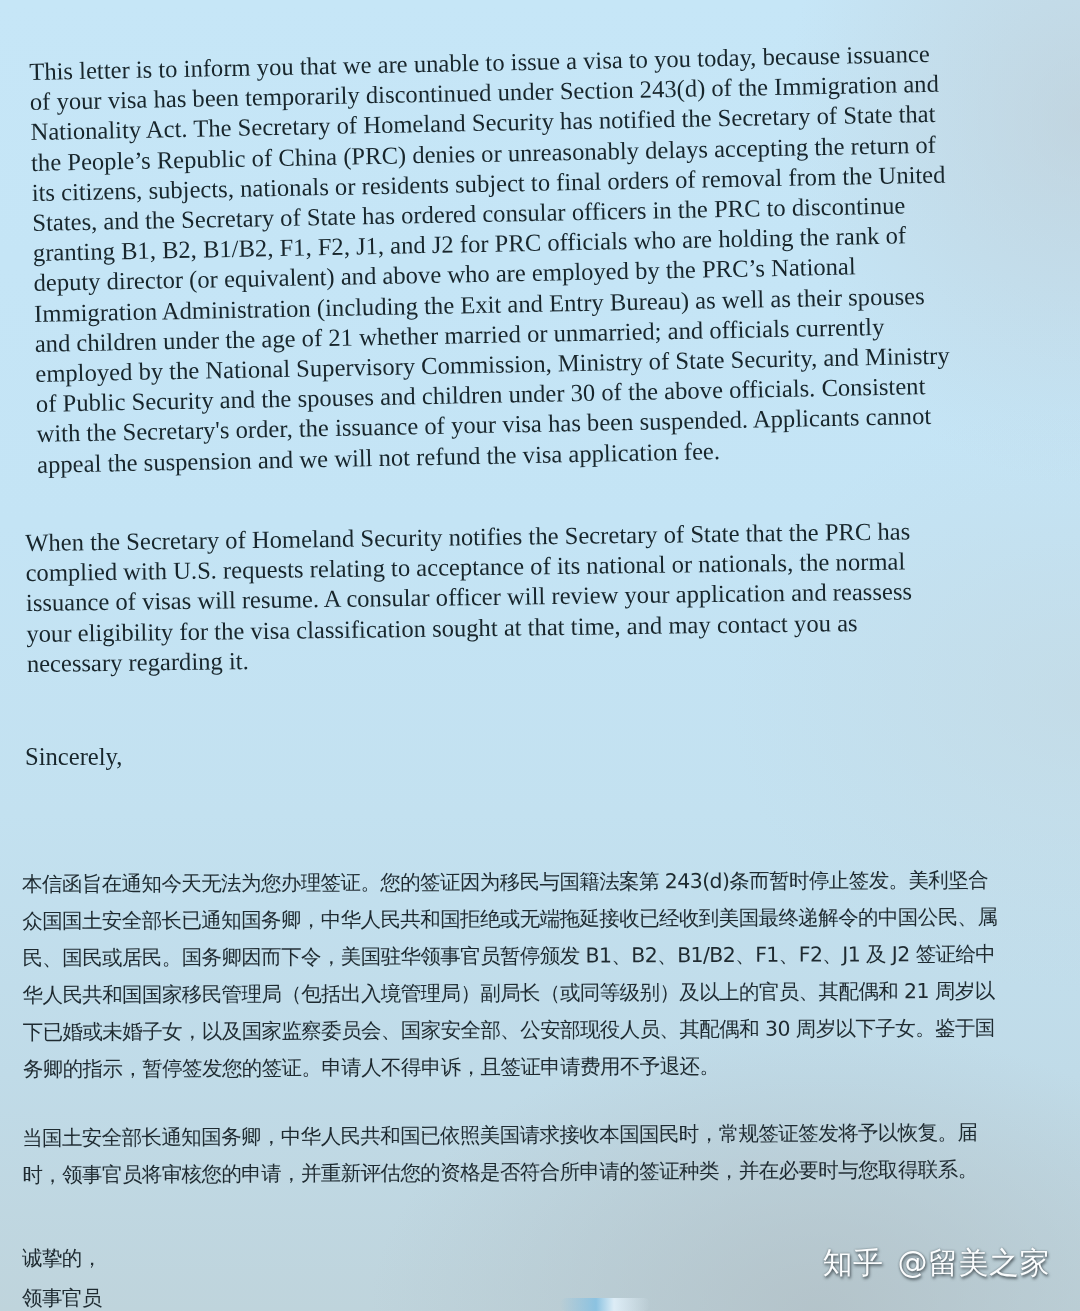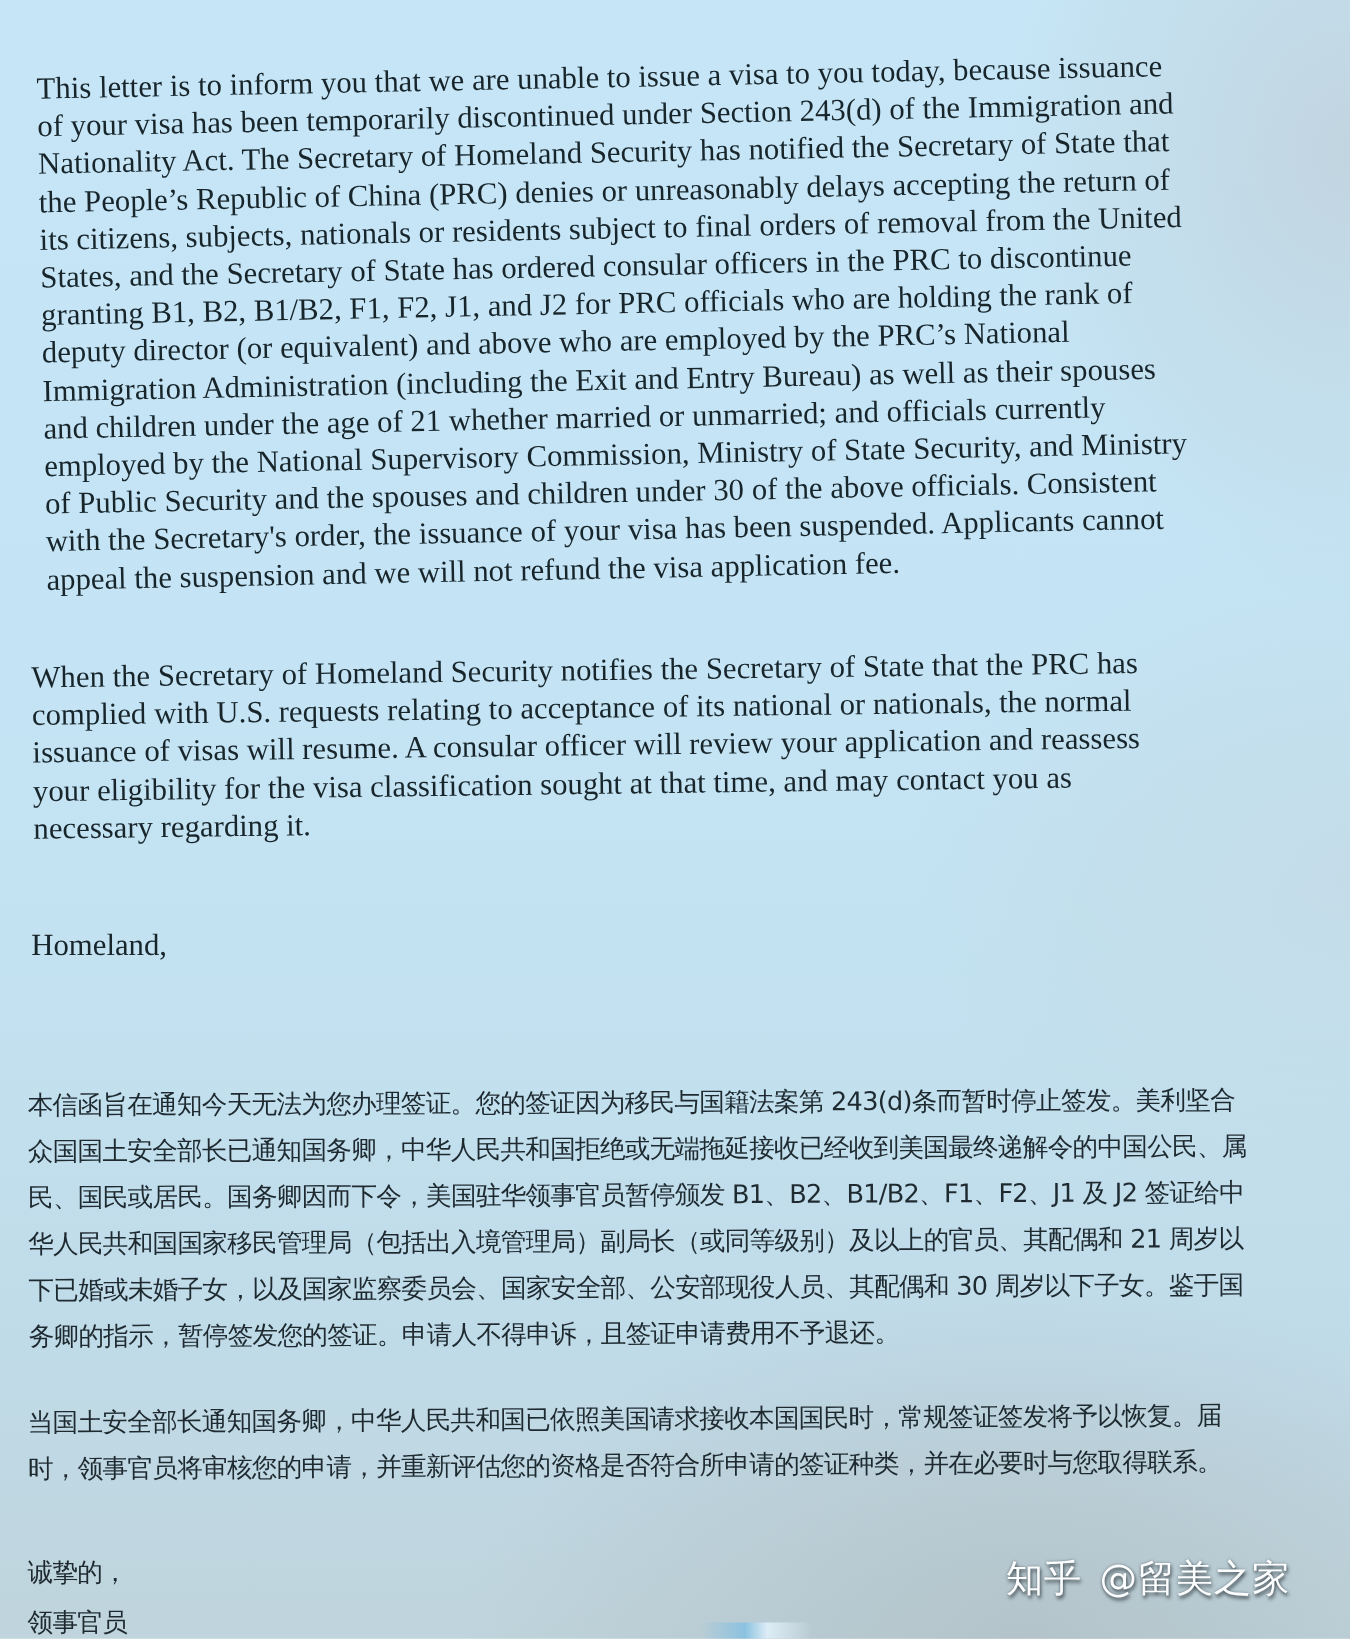--- a/index.html
+++ b/index.html
@@ -77,21 +77,21 @@
     #zh-closing {
       left: 22px;
       top: 1238px;
     }
     #zh-closing .line {
       height: 40px;
       line-height: 40px;
     }
     .watermark {
       position: absolute;
-      right: 48px;
+      right: 30px;
       top: 1243px;
       font-family: "DejaVu Sans", "Liberation Sans", sans-serif;
       font-size: 30px;
       color: #fbfdfe;
       text-shadow: 1px 2px 3px rgba(40,50,55,0.75), 0 0 2px rgba(40,50,55,0.5);
       white-space: nowrap;
       letter-spacing: 0.5px;
     }
     .watermark .sep {
       display: inline-block;
@@ -131,21 +131,21 @@
 
   <div class="en" id="en-p2">
     <span class="line">When the Secretary of Homeland Security notifies the Secretary of State that the PRC has</span>
     <span class="line">complied with U.S. requests relating to acceptance of its national or nationals, the normal</span>
     <span class="line">issuance of visas will resume.  A consular officer will review your application and reassess</span>
     <span class="line">your eligibility for the visa classification sought at that time, and may contact you as</span>
     <span class="line">necessary regarding it.</span>
   </div>
 
   <div class="en" id="en-closing">
-    <span class="line">Homeland,</span>
+    <span class="line">Sincerely,</span>
   </div>
 
   <div class="zh" id="zh-p1">
     <span class="line">本信函旨在通知今天无法为您办理签证。您的签证因为移民与国籍法案第 243(d)条而暂时停止签发。美利坚合</span>
     <span class="line">众国国土安全部长已通知国务卿，中华人民共和国拒绝或无端拖延接收已经收到美国最终递解令的中国公民、属</span>
     <span class="line">民、国民或居民。国务卿因而下令，美国驻华领事官员暂停颁发 B1、B2、B1/B2、F1、F2、J1 及 J2 签证给中</span>
     <span class="line">华人民共和国国家移民管理局（包括出入境管理局）副局长（或同等级别）及以上的官员、其配偶和 21 周岁以</span>
     <span class="line">下已婚或未婚子女，以及国家监察委员会、国家安全部、公安部现役人员、其配偶和 30 周岁以下子女。鉴于国</span>
     <span class="line">务卿的指示，暂停签发您的签证。申请人不得申诉，且签证申请费用不予退还。</span>
   </div>

